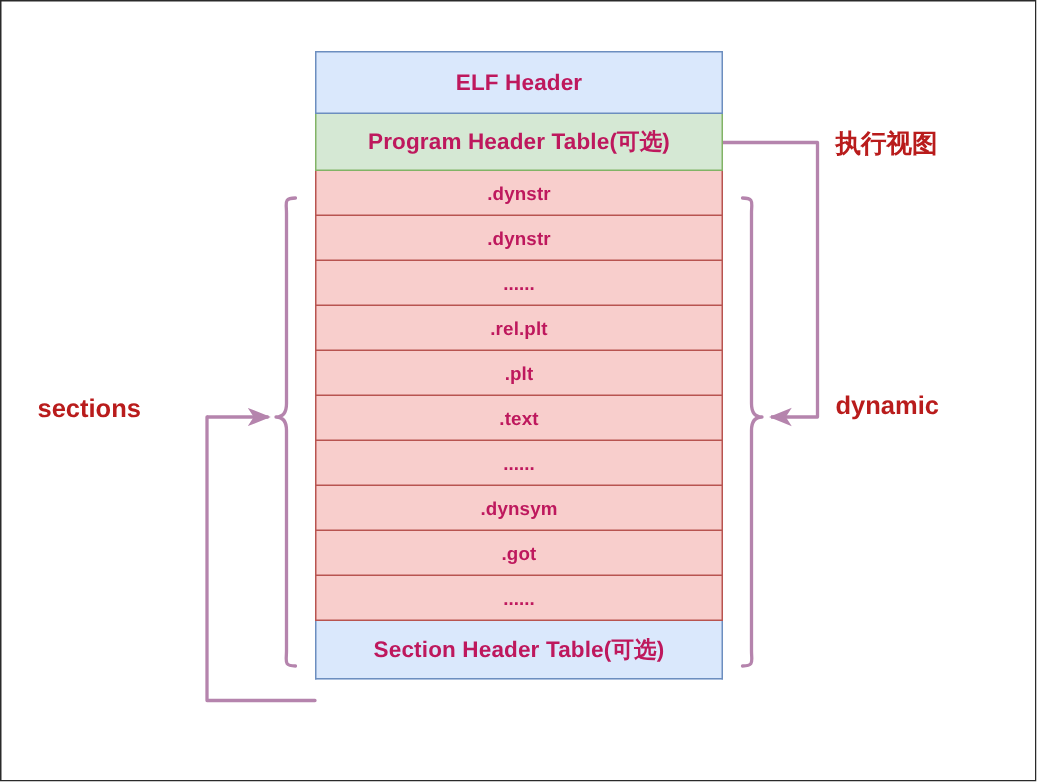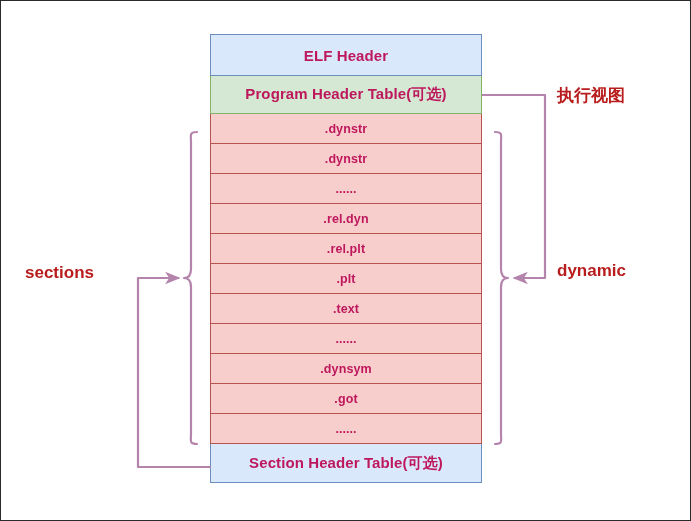--- a/index.html
+++ b/index.html
@@ -127,23 +127,20 @@
     <div class="row row-section">
       <span>.dynstr</span>
     </div>
     <div class="row row-section">
       <span>.dynstr</span>
     </div>
     <div class="row row-section">
       <span class="dots">......</span>
     </div>
     <div class="row row-section">
-      <span>.rel.dyn</span>
-    </div>
-    <div class="row row-section">
       <span>.rel.plt</span>
     </div>
     <div class="row row-section">
       <span>.plt</span>
     </div>
     <div class="row row-section">
       <span>.text</span>
     </div>
     <div class="row row-section">
       <span class="dots">......</span>

